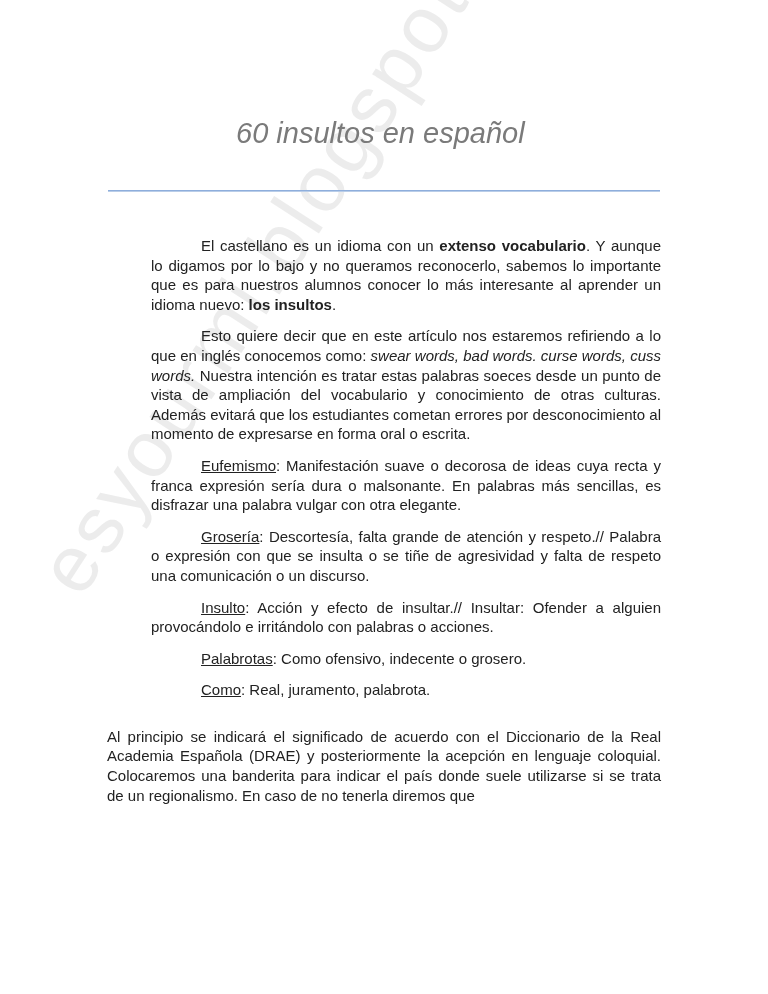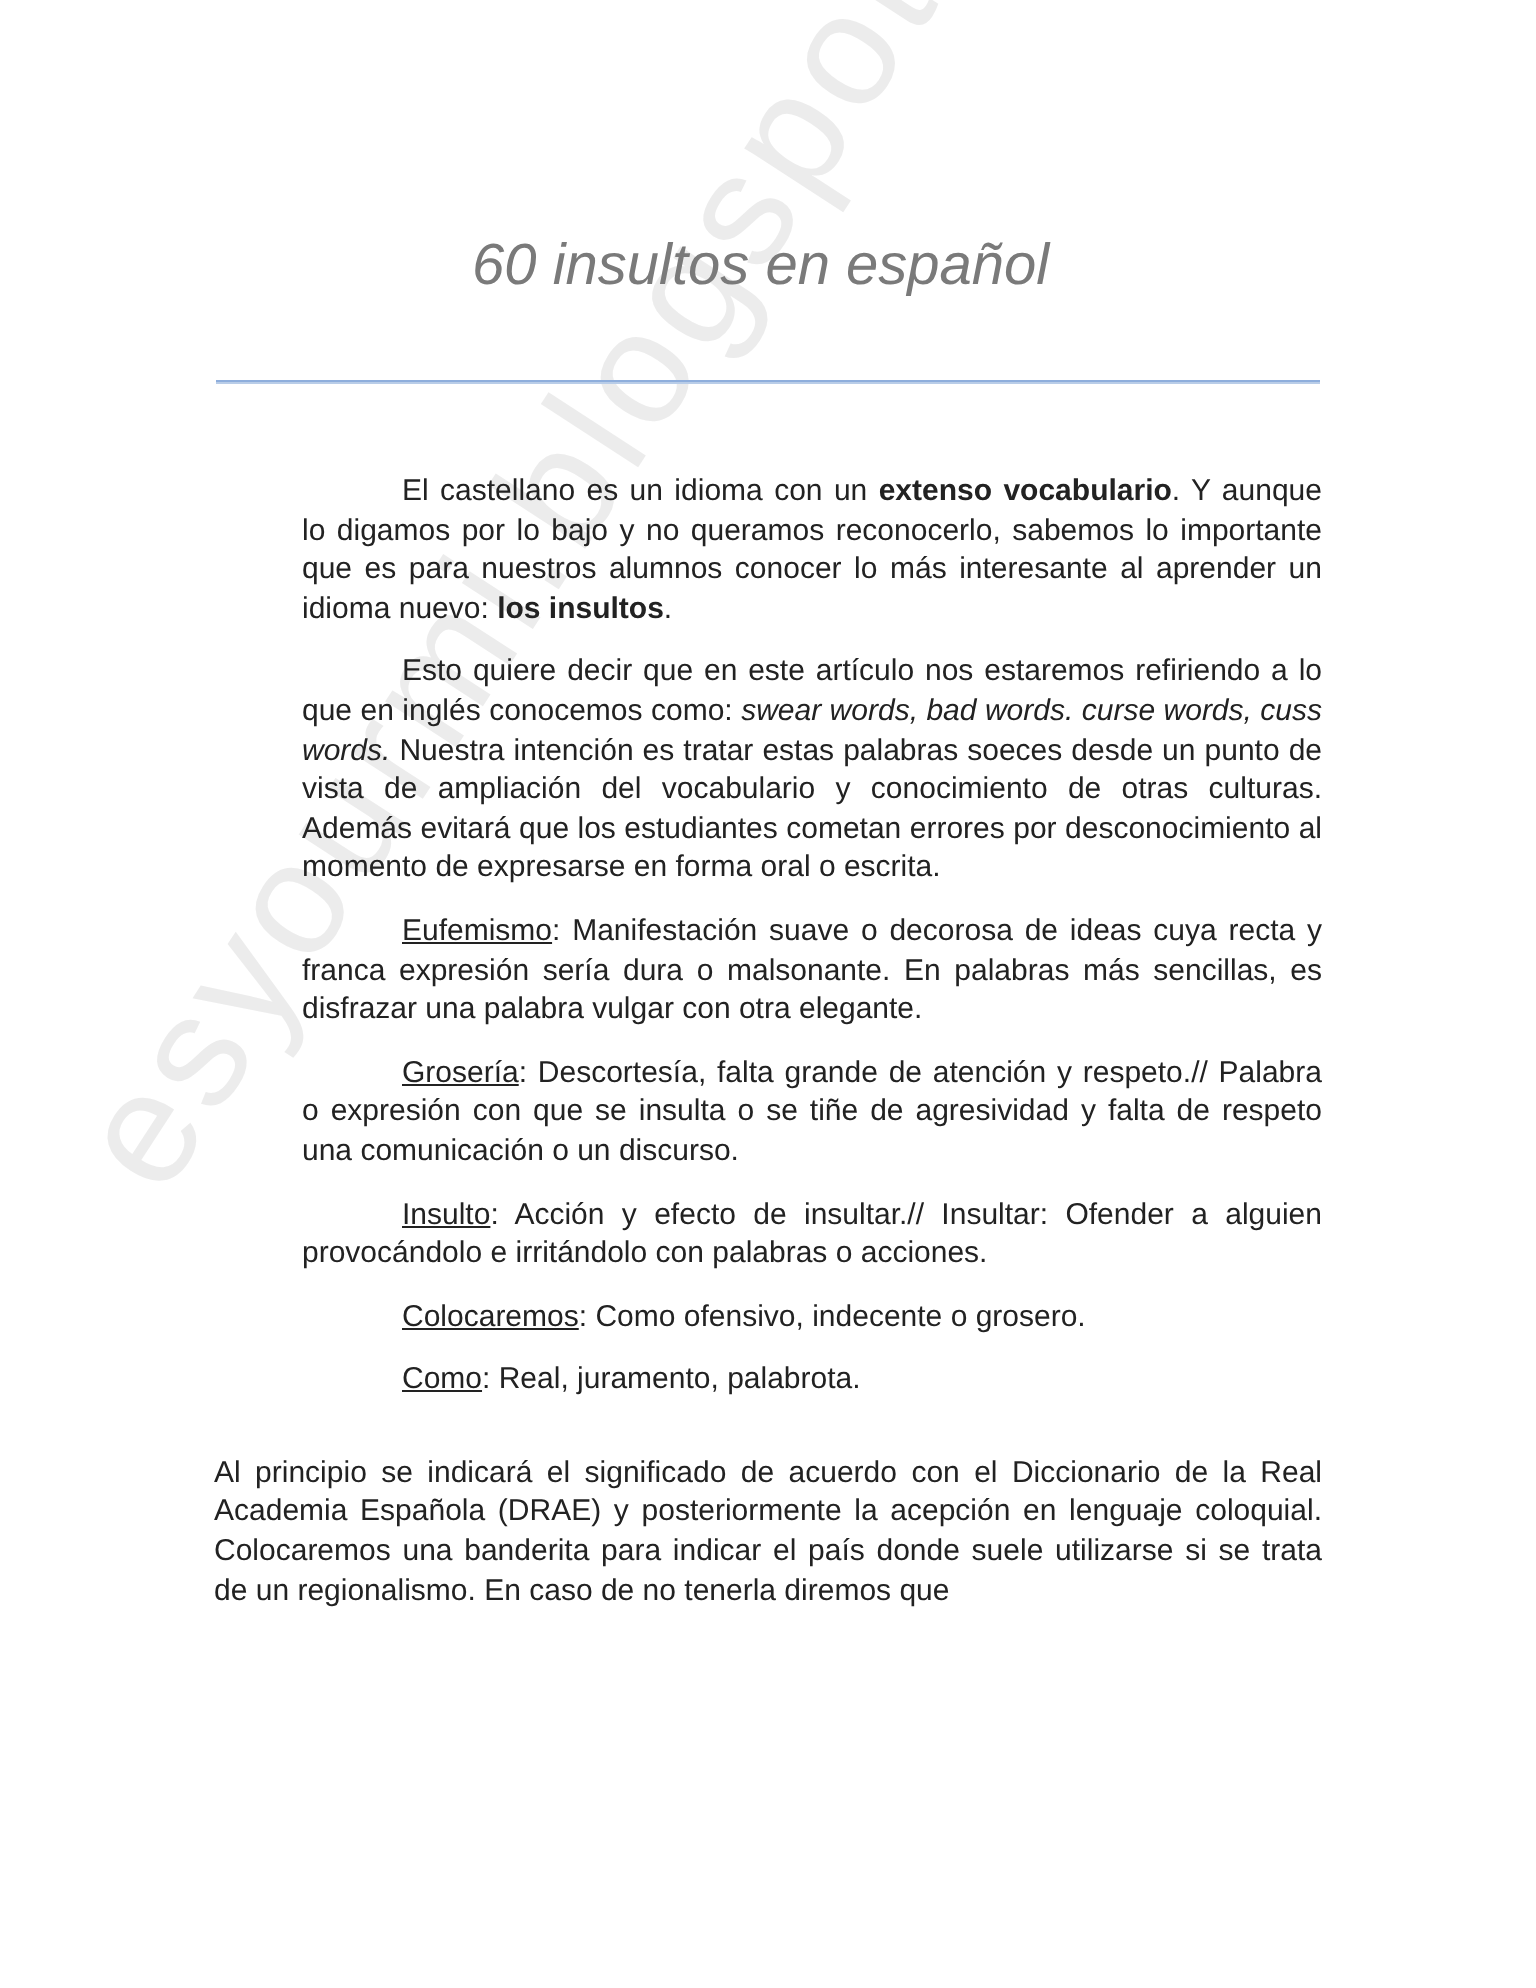--- a/index.html
+++ b/index.html
@@ -34,19 +34,19 @@
 
     <p class="indent"><span>Esto quiere decir que en este artículo nos estaremos refiriendo a lo que en inglés conocemos como: </span><i>swear words, bad words. curse words, cuss words.</i><span> Nuestra intención es tratar estas palabras soeces desde un punto de vista de ampliación del vocabulario y conocimiento de otras culturas. Además evitará que los estudiantes cometan errores por desconocimiento al momento de expresarse en forma oral o escrita.</span></p>
 
 
     <p class="indent"><u>Eufemismo</u><span>: Manifestación suave o decorosa de ideas cuya recta y franca expresión sería dura o malsonante. En palabras más sencillas, es disfrazar una palabra vulgar con otra elegante.</span></p>
 
     <p class="indent"><u>Grosería</u><span>: Descortesía, falta grande de atención y respeto.// Palabra o expresión con que se insulta o se tiñe de agresividad y falta de respeto una comunicación o un discurso.</span></p>
 
     <p class="indent"><u>Insulto</u><span>: Acción y efecto de insultar.// Insultar: Ofender a alguien provocándolo e irritándolo con palabras o acciones.</span></p>
 
-    <p class="indent"><u>Colocaremos</u><span>: Como ofensivo, indecente o grosero.</span></p>
+    <p class="indent"><u>Palabrotas</u><span>: Como ofensivo, indecente o grosero.</span></p>
 
     <p class="indent"><u>Como</u><span>: Real, juramento, palabrota.</span></p>
 
     <p class="gap">Al principio se indicará el significado de acuerdo con el Diccionario de la Real Academia Española (DRAE) y posteriormente la acepción en lenguaje coloquial. Colocaremos una banderita para indicar el país donde suele utilizarse si se trata de un regionalismo. En caso de no tenerla diremos que</p>
   </div>
 </div>
 
 </body></html>

